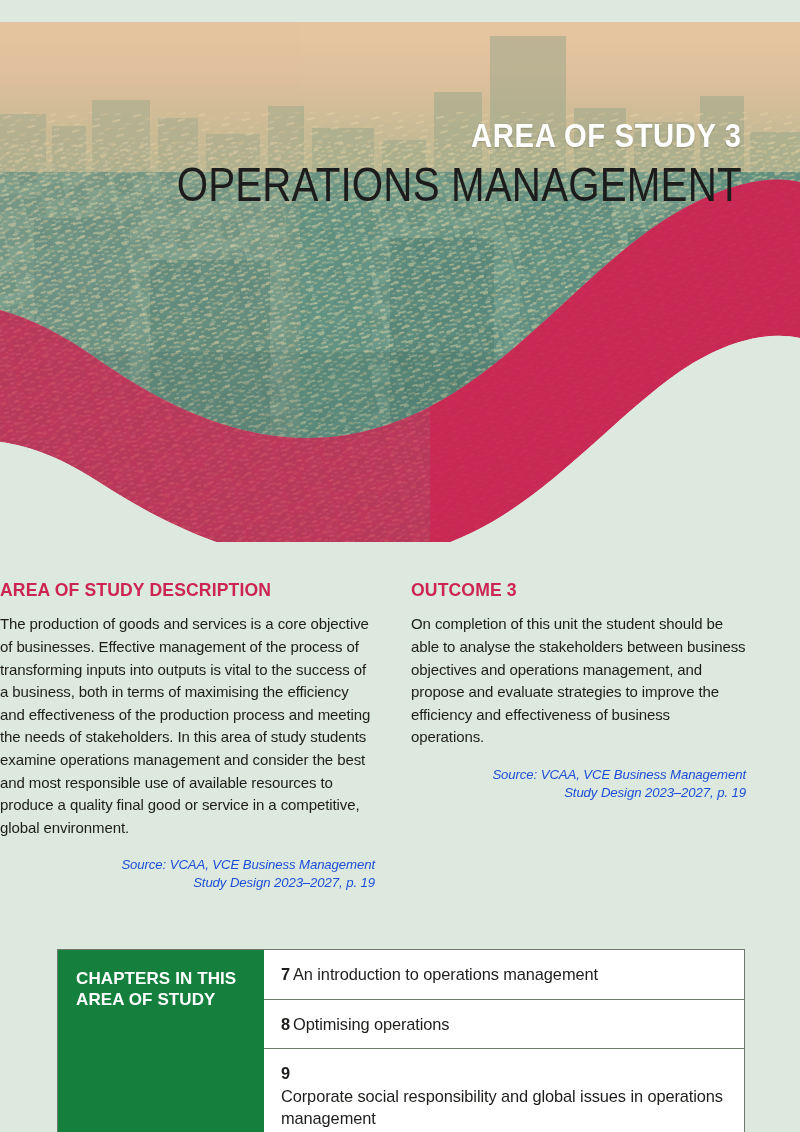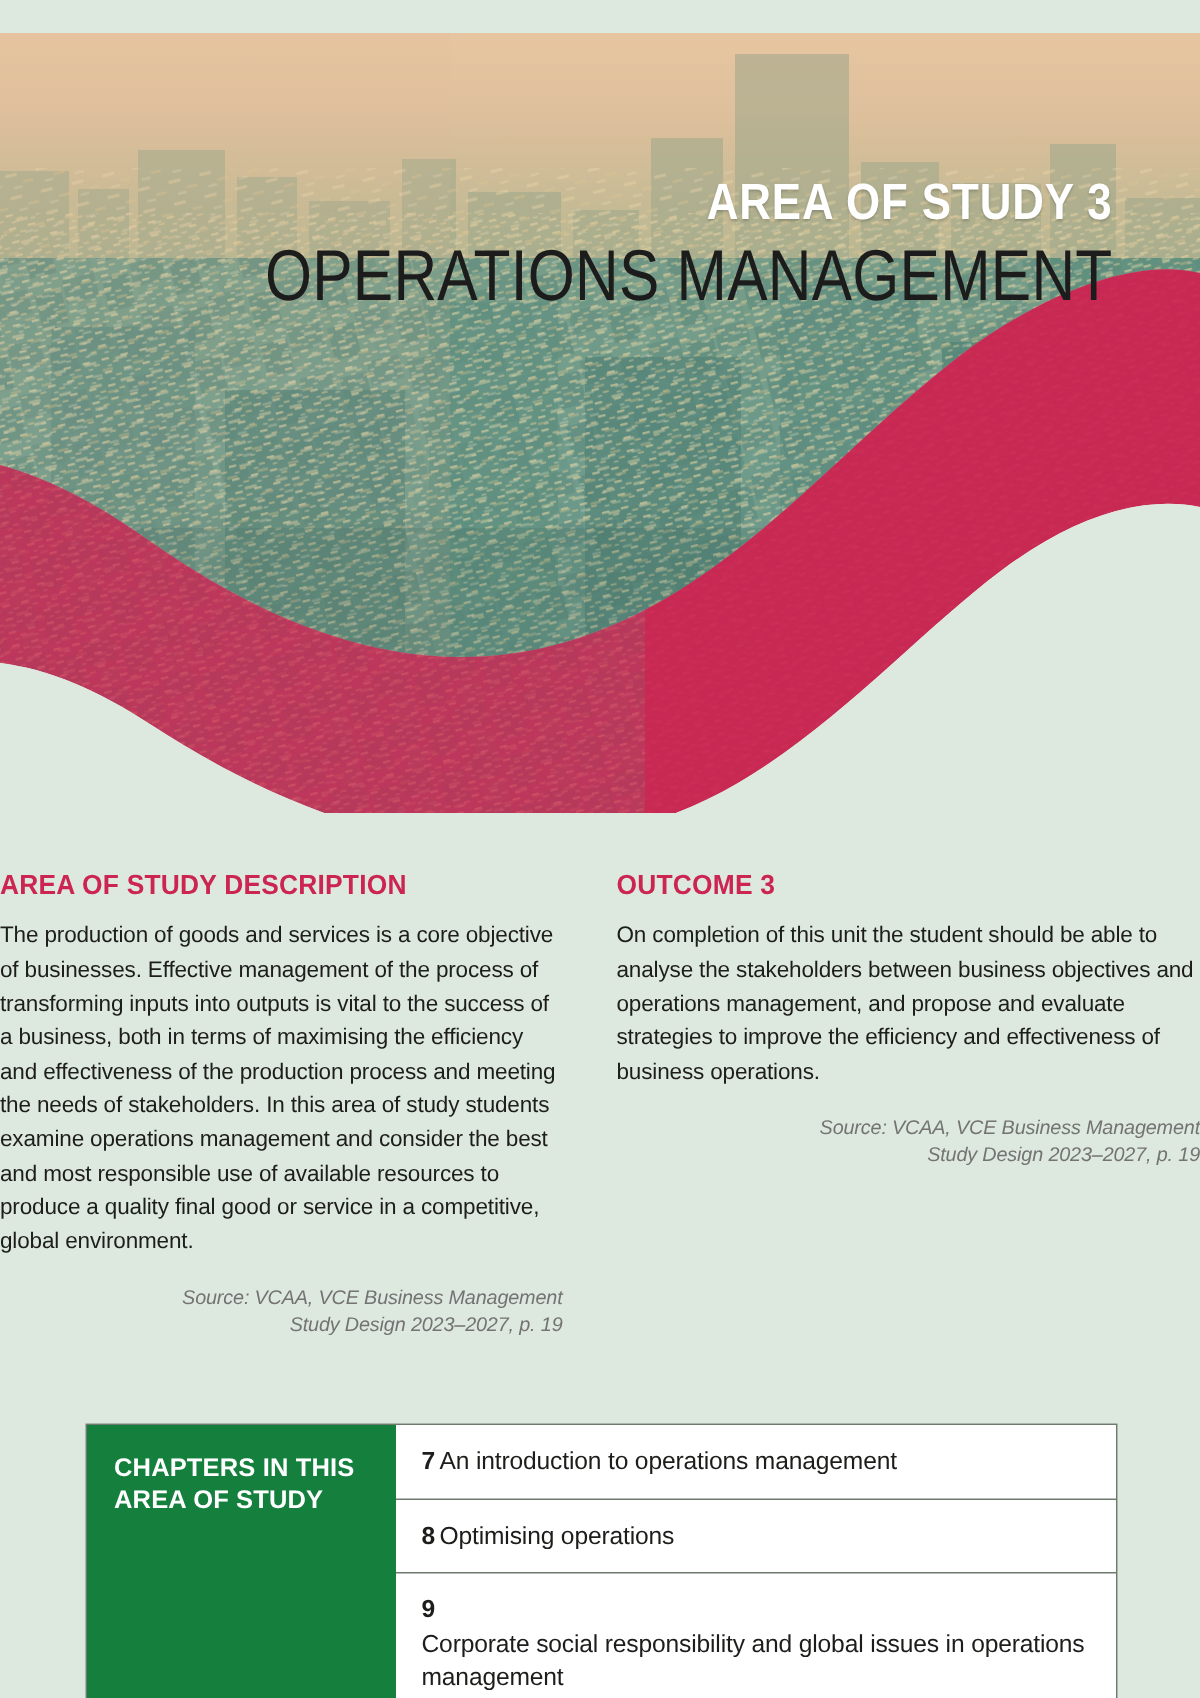--- a/index.html
+++ b/index.html
@@ -76,21 +76,21 @@
     top: 558px;
     width: 800px;
     display: flex;
     gap: 0px;
     z-index: 4;
   }
   .col {
     box-sizing: border-box;
   }
   .col-left  { width: 400px; padding-right: 25px; }
-  .col-right { width: 400px; padding-left: 11px; }
+  .col-right { width: 400px; padding-left: 11px; padding-right: 54px; }
 
   .sec-head {
     color: #cc2552;
     font-weight: 700;
     font-size: 18.5px;
     letter-spacing: 0.15px;
     line-height: 1.1;
     margin: 0 0 13px 0;
     transform: scaleX(0.95);
     transform-origin: left center;
@@ -103,21 +103,21 @@
     line-height: 22.6px;
     margin: 0 0 15px 0;
     letter-spacing: -0.1px;
   }
   .body-par:last-of-type { margin-bottom: 0; }
 
   .source {
     font-style: italic;
     font-size: 13.2px;
     line-height: 18px;
-    color: #737373;
+    color: #1d4ed8;
     text-align: right;
     margin-top: 17px;
     letter-spacing: -0.1px;
   }
   .source .ln { display: block; }
 
   
   #chapters {
     position: absolute;
     left: 57px;

